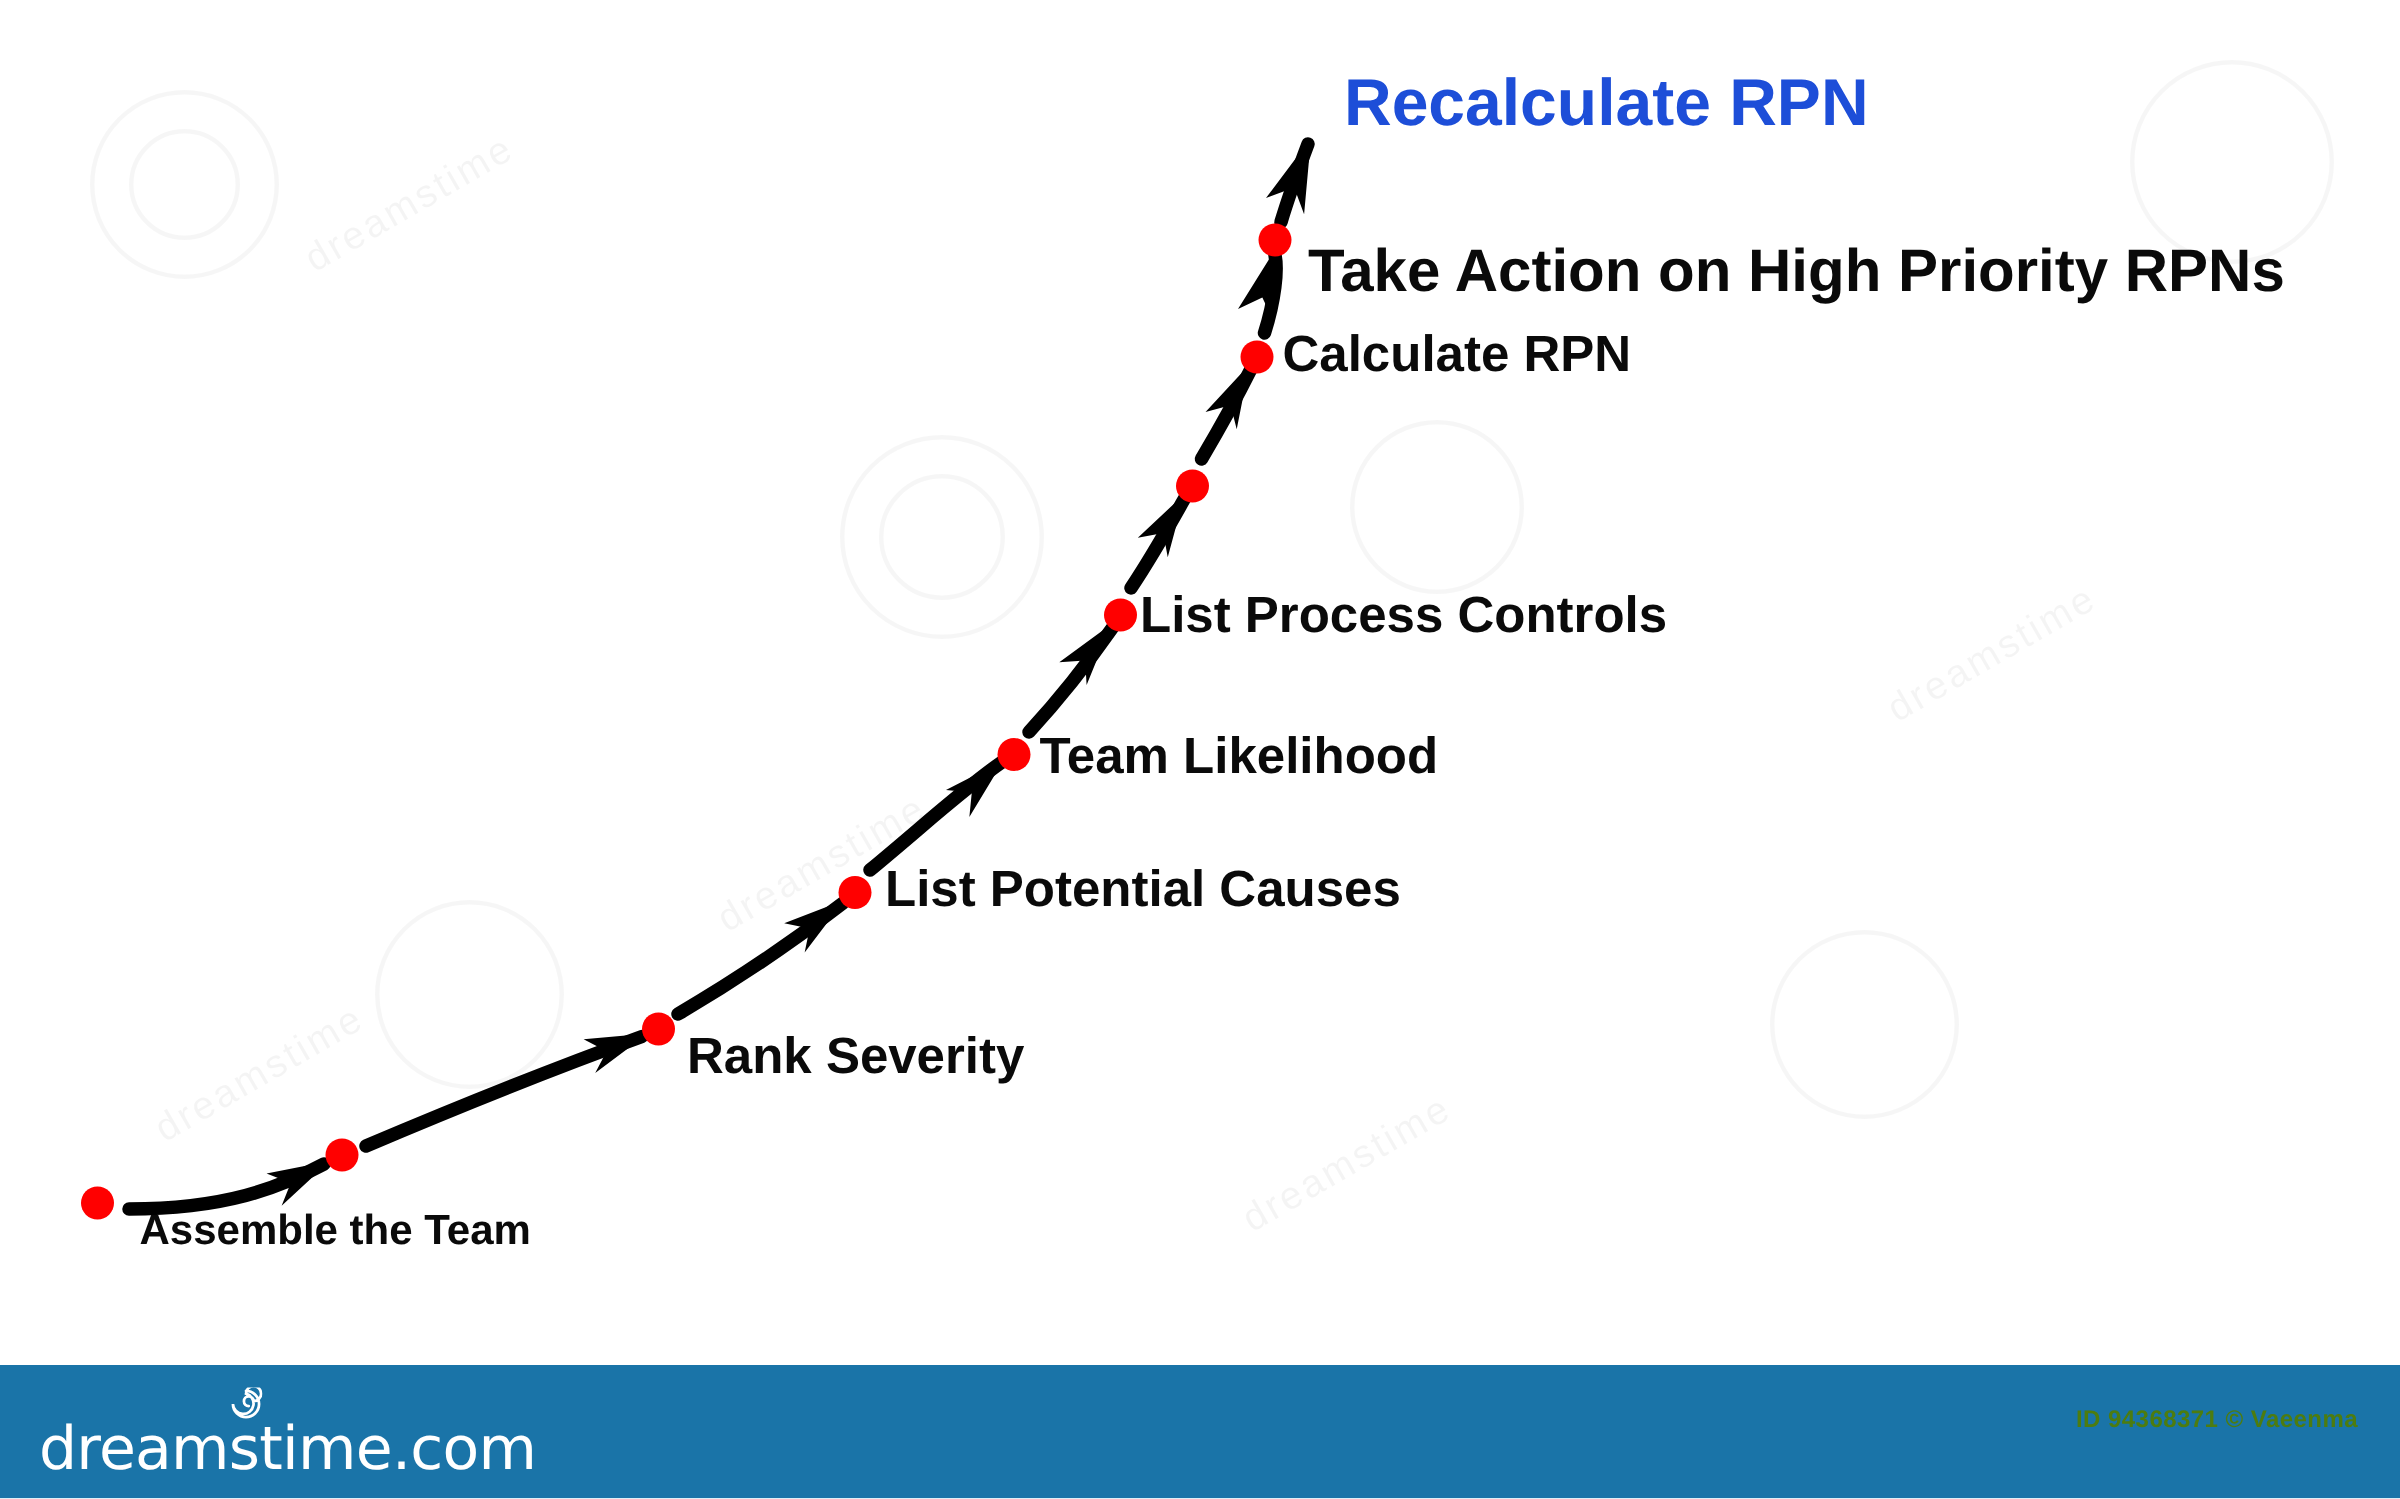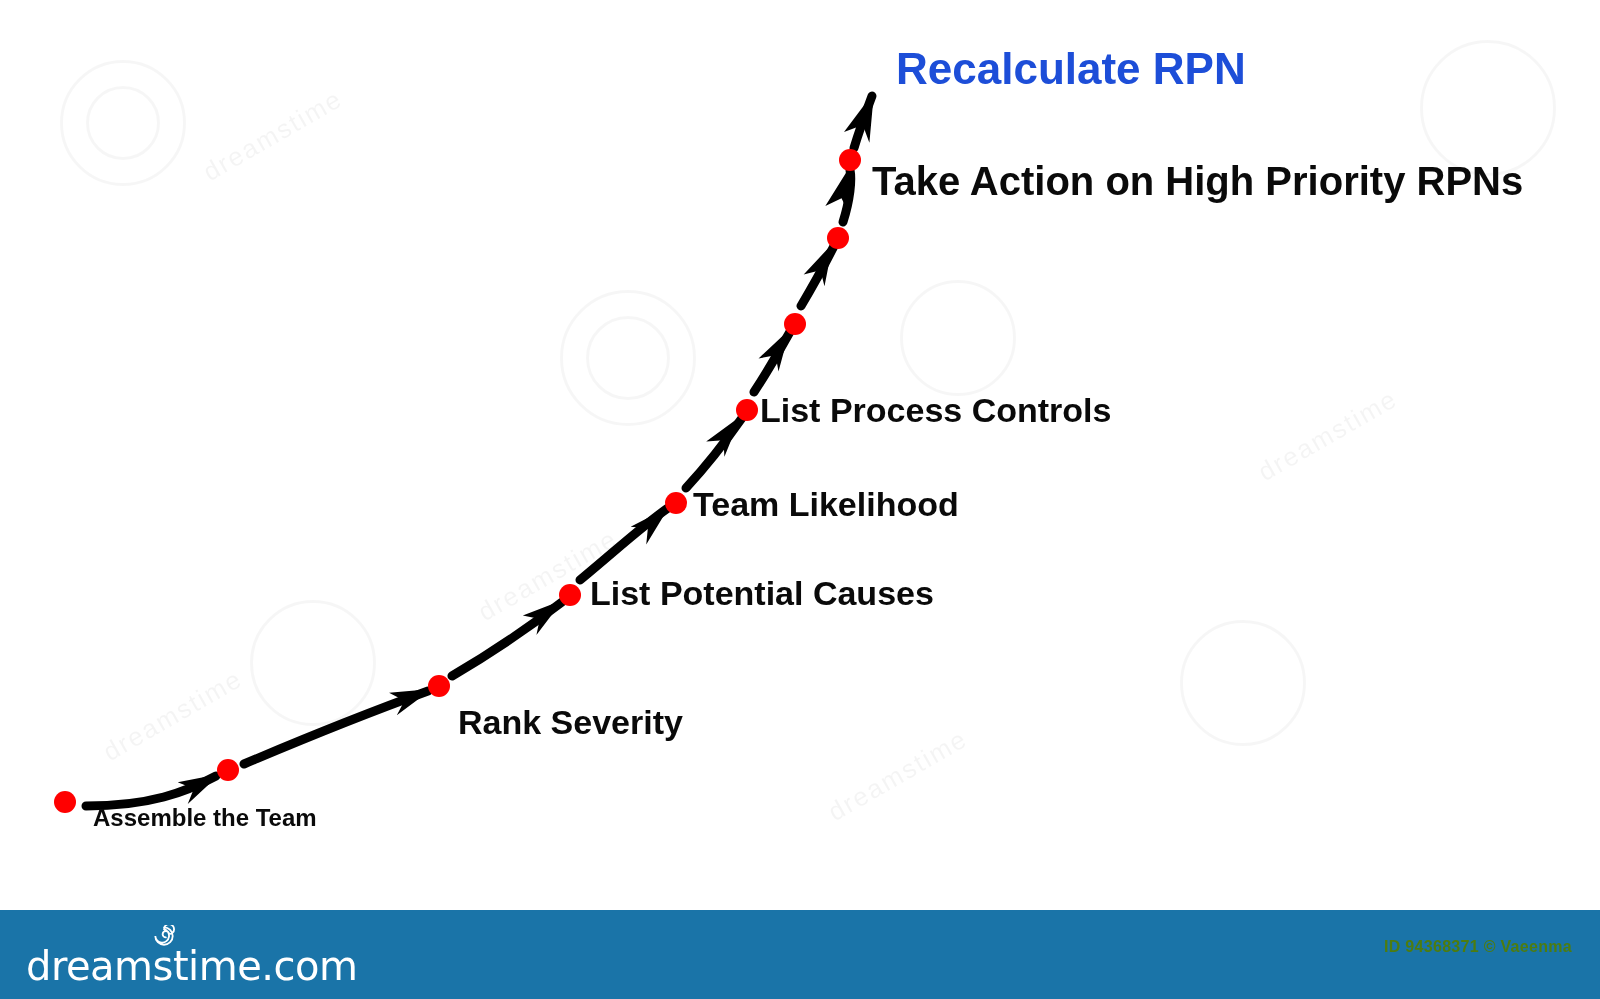--- a/index.html
+++ b/index.html
@@ -176,25 +176,26 @@
       <circle cx="747" cy="410" r="11"></circle>
       <circle cx="795" cy="324" r="11"></circle>
       <circle cx="838" cy="238" r="11"></circle>
       <circle cx="850" cy="160" r="11"></circle>
     </g>
   </svg>
 
 
   <div id="top-outcome">Recalculate RPN</div>
 
-  <div class="step-label" style="left:93px;  top:806px; font-size:24px;">Assemble the Team</div>
-  <div class="step-label" style="left:458px; top:705px; font-size:34px;">Rank Severity</div>
+  <div class="step-label" style="left:93px;  top:806px; font-size:28px;">Assemble the Team</div>
+  <div class="step-label" style="left:458px; top:687px; font-size:34px;">Rank Severity</div>
   <div class="step-label" style="left:590px; top:576px; font-size:34px;">List Potential Causes</div>
   <div class="step-label" style="left:693px; top:487px; font-size:34px;">Team Likelihood</div>
   <div class="step-label" style="left:760px; top:393px; font-size:34px;">List Process Controls</div>
+  <div class="step-label" style="left:855px; top:219px; font-size:34px;">Calculate RPN</div>
   <div class="step-label" style="left:872px; top:150px; font-size:40px;margin-top:11px;">Take Action on High Priority RPNs</div>
 
   <div id="footer-bar"></div>
 
   <div id="brand-logo">
     <span class="logo-text">dreamstime.com</span>
   </div>
   <svg id="brand-spiral" viewBox="0 0 24 24" xmlns="http://www.w3.org/2000/svg">
     <path d="M12 2.5 A9.5 9.5 0 1 1 2.5 12 A7.5 7.5 0 1 0 12 4.5 A5.5 5.5 0 1 1 17.5 10 A3.5 3.5 0 1 0 14 13.5" fill="none" stroke="#ffffff" stroke-width="2" stroke-linecap="round"></path>
   </svg>

